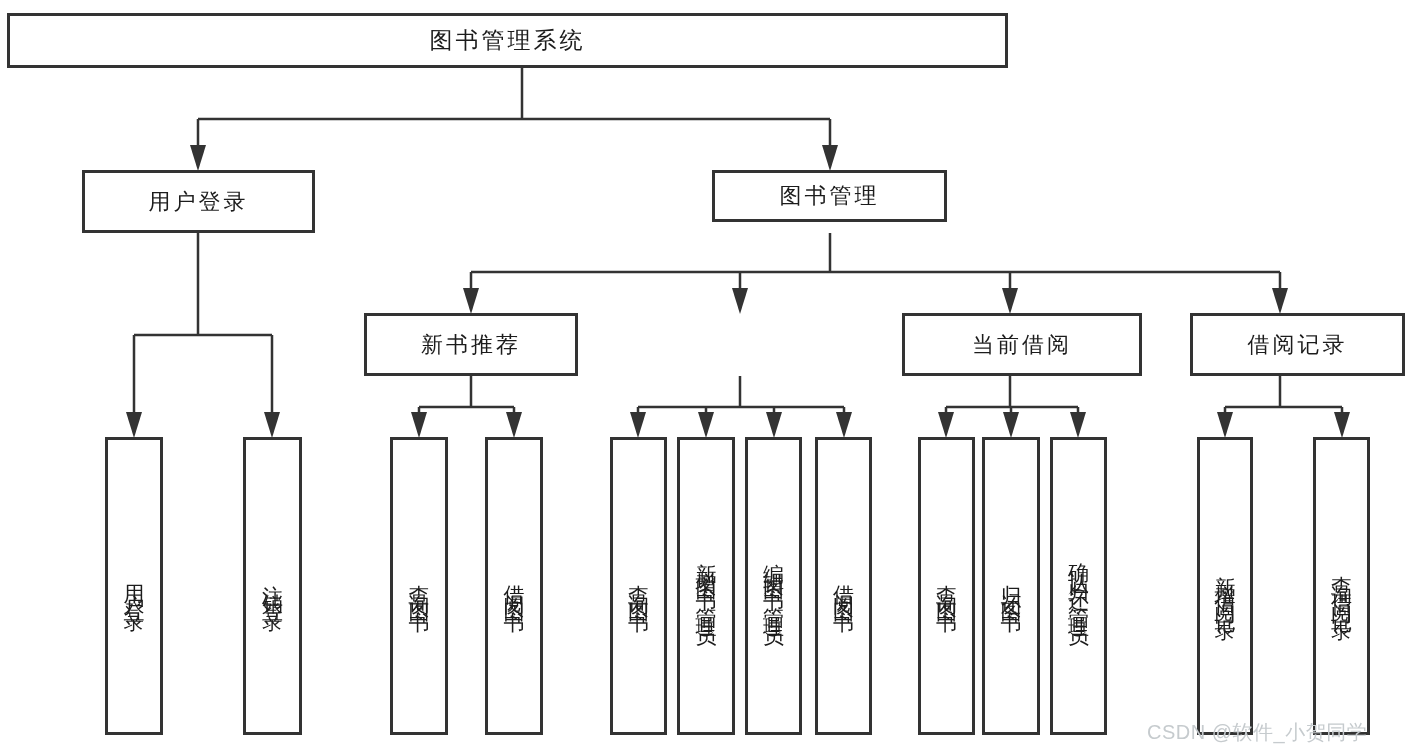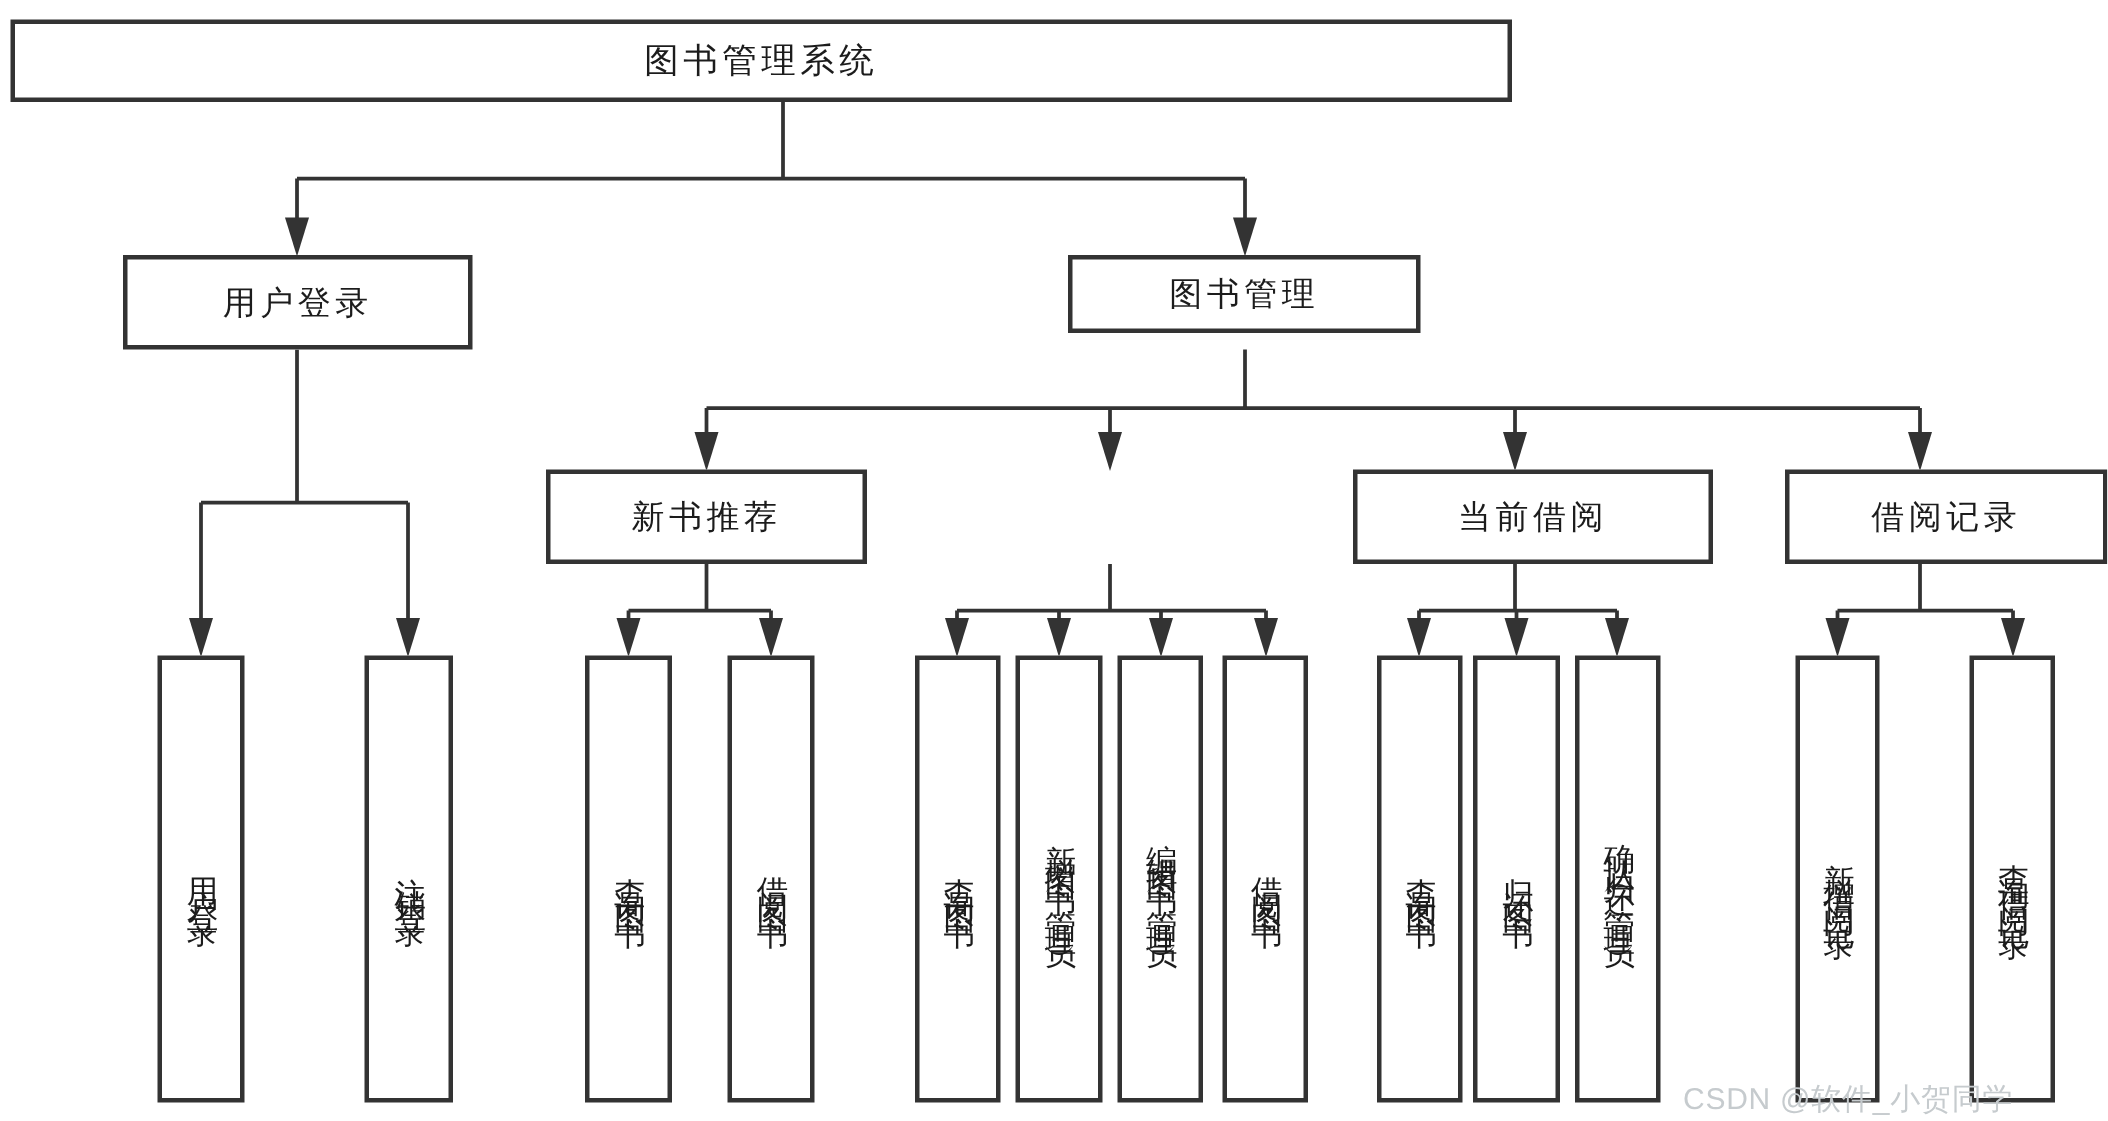--- a/index.html
+++ b/index.html
@@ -27,21 +27,21 @@
   .branch-node{font-size:22px;letter-spacing:3px;}
   .leaf-node{
     writing-mode:vertical-rl;
     text-orientation:mixed;
     font-size:21px;
     letter-spacing:9px;
     line-height:1.15;
   }
   .watermark{
     position:absolute;
-    left:1122px;
+    left:1147px;
     top:719px;
     font-size:20px;
     color:#c6cbce;
     letter-spacing:0.5px;
     z-index:5;
     white-space:nowrap;
   }
 </style>
 </head>
 <body>

